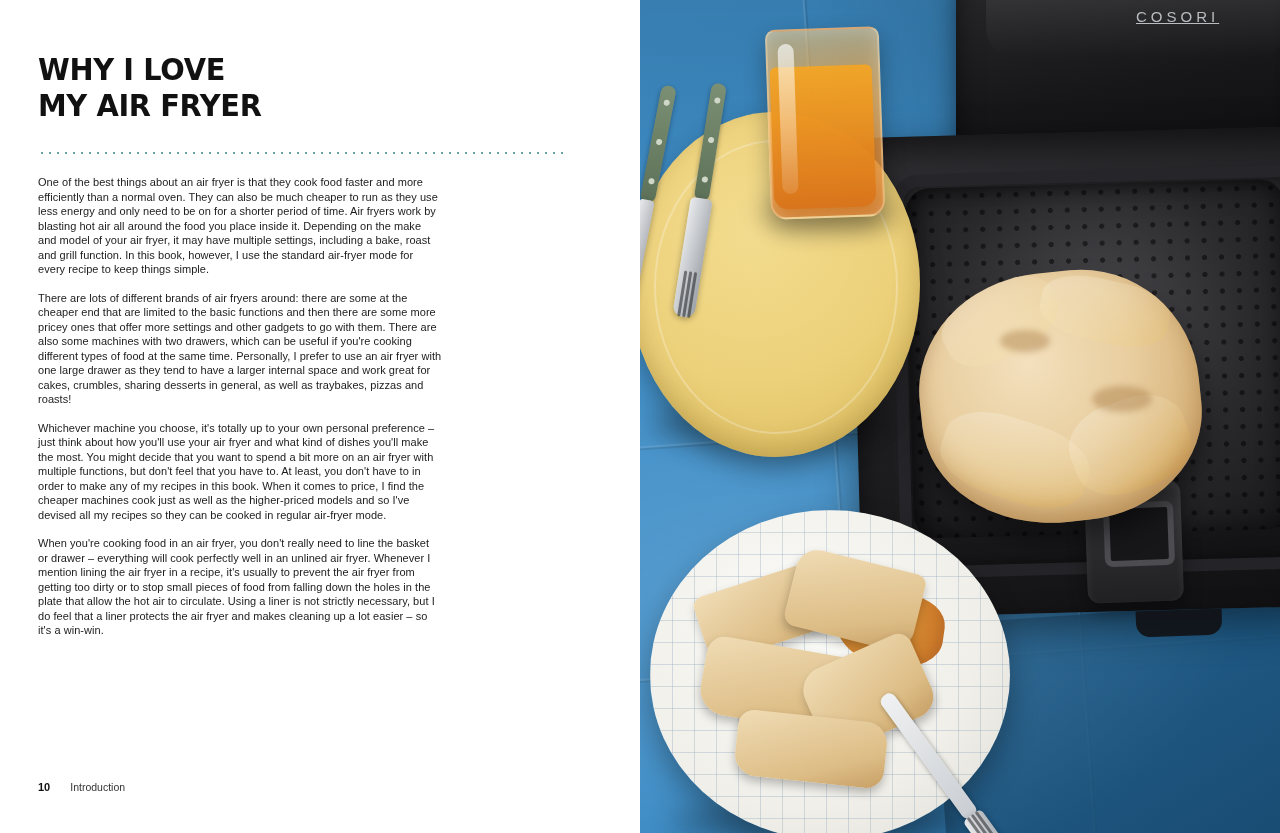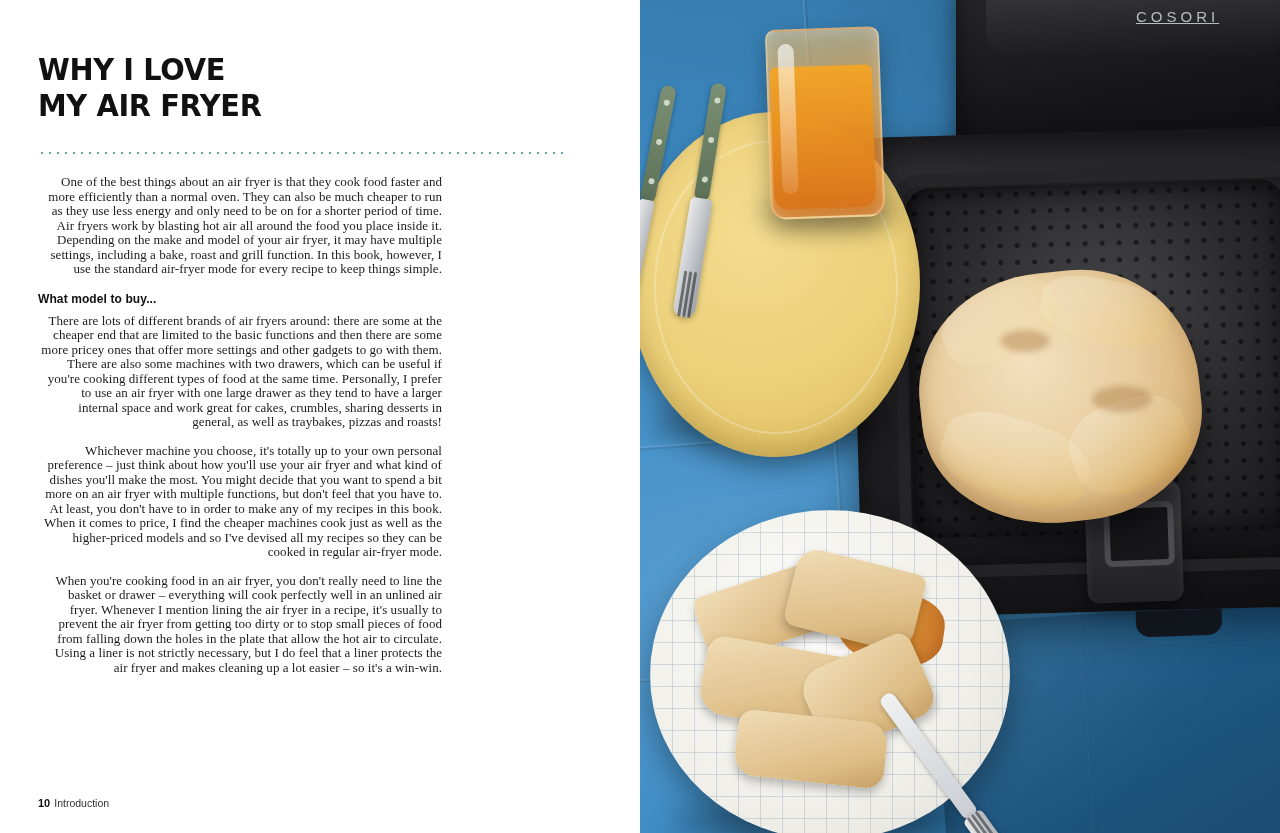--- a/index.html
+++ b/index.html
@@ -59,43 +59,43 @@
     opacity: 0.95;
   }
   .body-col {
     position: absolute;
     left: 38px;
     top: 175px;
     width: 404px;
   }
   .body-col p {
     margin: 0 0 14px 0;
-    font-family: Liberation Serif, serif;
-    font-size: 13px;
+    font-family: Liberation Sans, sans-serif;
+    font-size: 11px;
     line-height: 14.5px;
     color: #1b1b1b;
-    text-align: right;
+    text-align: left;
     letter-spacing: 0.05px;
   }
   .body-col h2 {
     margin: 6px 0 7px 0;
     font-family: "Liberation Sans", sans-serif;
     font-size: 12px;
     font-weight: 700;
     line-height: 16px;
     color: #111111;
     letter-spacing: 0.1px;
   }
   .folio {
     position: absolute;
     left: 38px;
-    bottom: 24px;
+    bottom: 40px;
     display: flex;
     align-items: baseline;
-    gap: 4px;
+    gap: 20px;
   }
   .folio .num {
     font-size: 11px;
     font-weight: 700;
     color: #111111;
   }
   .folio .sec {
     font-size: 10.5px;
     color: #333333;
   }
@@ -460,21 +460,20 @@
     <div class="title-block">
       <h1>WHY I LOVE
 MY AIR FRYER</h1>
     </div>
 
     <div class="dotted-rule"></div>
 
     <div class="body-col">
       <p>One of the best things about an air fryer is that they cook food faster and more efficiently than a normal oven. They can also be much cheaper to run as they use less energy and only need to be on for a shorter period of time. Air fryers work by blasting hot air all around the food you place inside it. Depending on the make and model of your air fryer, it may have multiple settings, including a bake, roast and grill function. In this book, however, I use the standard air-fryer mode for every recipe to keep things simple.</p>
 
-      <h2>What model to buy...</h2>
       <p>There are lots of different brands of air fryers around: there are some at the cheaper end that are limited to the basic functions and then there are some more pricey ones that offer more settings and other gadgets to go with them. There are also some machines with two drawers, which can be useful if you're cooking different types of food at the same time. Personally, I prefer to use an air fryer with one large drawer as they tend to have a larger internal space and work great for cakes, crumbles, sharing desserts in general, as well as traybakes, pizzas and roasts!</p>
       <p>Whichever machine you choose, it's totally up to your own personal preference – just think about how you'll use your air fryer and what kind of dishes you'll make the most. You might decide that you want to spend a bit more on an air fryer with multiple functions, but don't feel that you have to. At least, you don't have to in order to make any of my recipes in this book. When it comes to price, I find the cheaper machines cook just as well as the higher-priced models and so I've devised all my recipes so they can be cooked in regular air-fryer mode.</p>
 
       <p>When you're cooking food in an air fryer, you don't really need to line the basket or drawer – everything will cook perfectly well in an unlined air fryer. Whenever I mention lining the air fryer in a recipe, it's usually to prevent the air fryer from getting too dirty or to stop small pieces of food from falling down the holes in the plate that allow the hot air to circulate. Using a liner is not strictly necessary, but I do feel that a liner protects the air fryer and makes cleaning up a lot easier – so it's a win-win.</p>
     </div>
 
     <div class="folio">
       <span class="num">10</span>
       <span class="sec">Introduction</span>
     </div>

